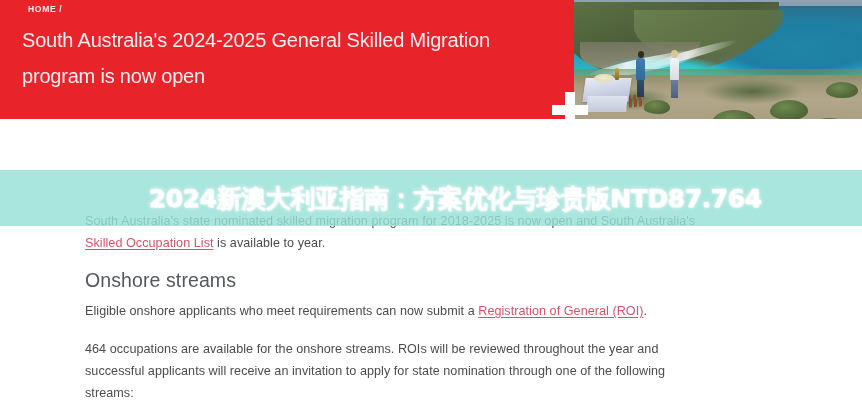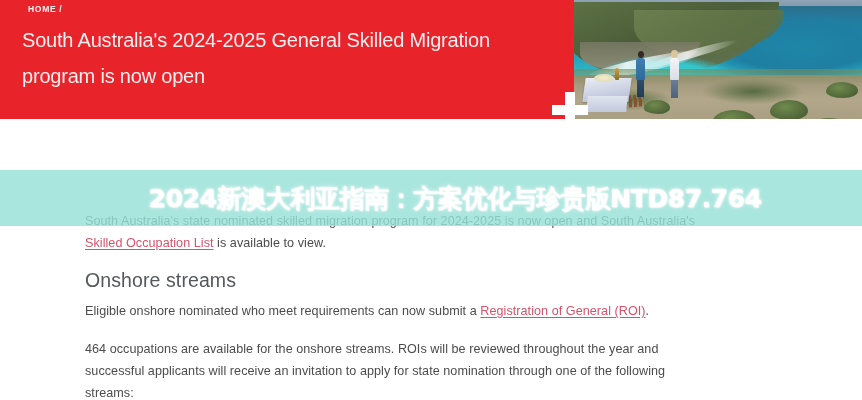--- a/index.html
+++ b/index.html
@@ -315,24 +315,24 @@
   </div>
 
   <div class="plus-icon">
     <span class="plus-h"></span>
     <span class="plus-v"></span>
   </div>
 </div>
 
 <div class="content">
 
-  <p class="para" id="para-intro"><span>South Australia's state nominated skilled migration program for 2024-2025 is now open and South Australia's </span><span class="link">Skilled Occupation List</span><span> is available to view.</span></p>
+  <p class="para" id="para-intro"><span>South Australia's state nominated skilled migration program for 2018-2025 is now open and South Australia's </span><span class="link">Skilled Occupation List</span><span> is available to year.</span></p>
 
   <h2 class="section-heading">Onshore streams</h2>
 
-  <p class="para" id="para-onshore"><span>Eligible onshore nominated who meet requirements can now submit a </span><span class="link">Registration of General (ROI)</span><span>.</span></p>
+  <p class="para" id="para-onshore"><span>Eligible onshore applicants who meet requirements can now submit a </span><span class="link">Registration of General (ROI)</span><span>.</span></p>
 
   <p class="para" id="para-details">464 occupations are available for the onshore streams. ROIs will be reviewed throughout the year and successful applicants will receive an invitation to apply for state nomination through one of the following streams:</p>
 </div>
 
 <div class="teal-band">
   <div class="teal-title">2024新澳大利亚指南：方案优化与珍贵版NTD87.764</div>
 </div>
 
 </body></html>

